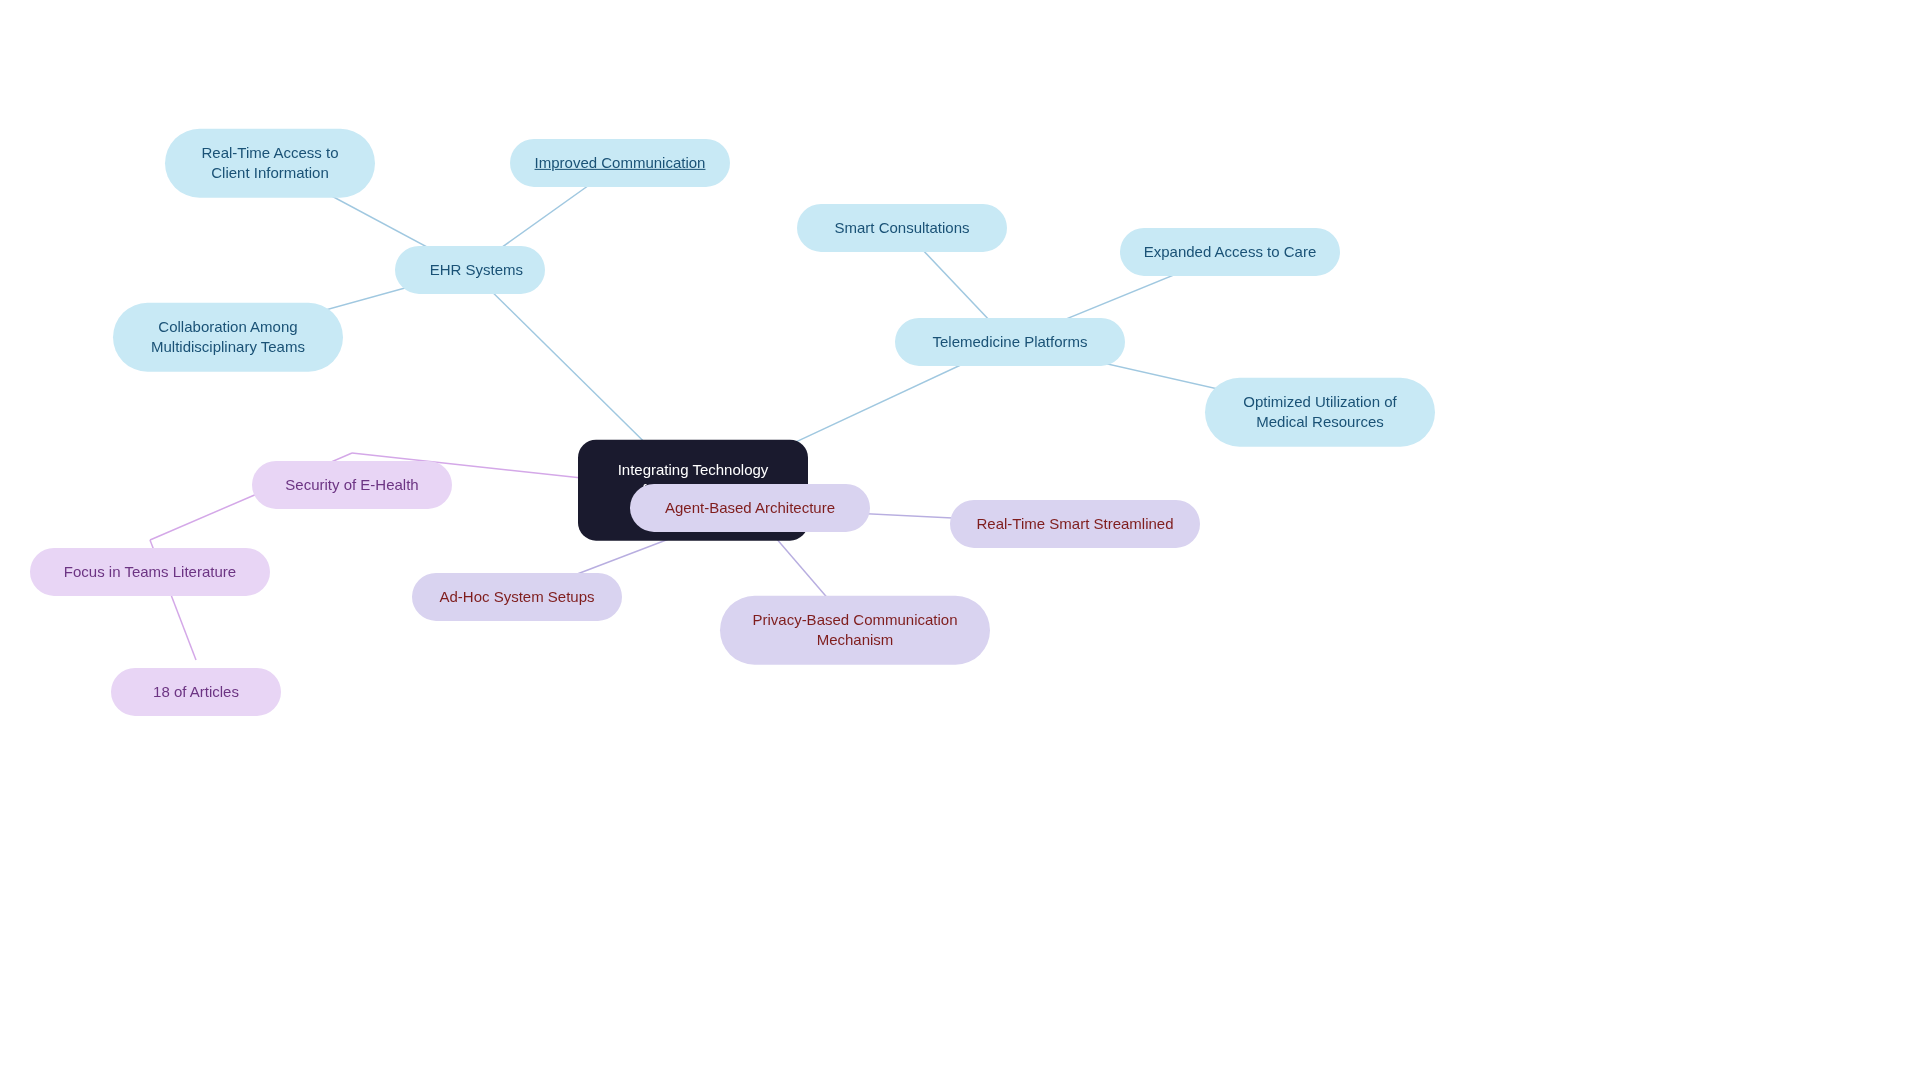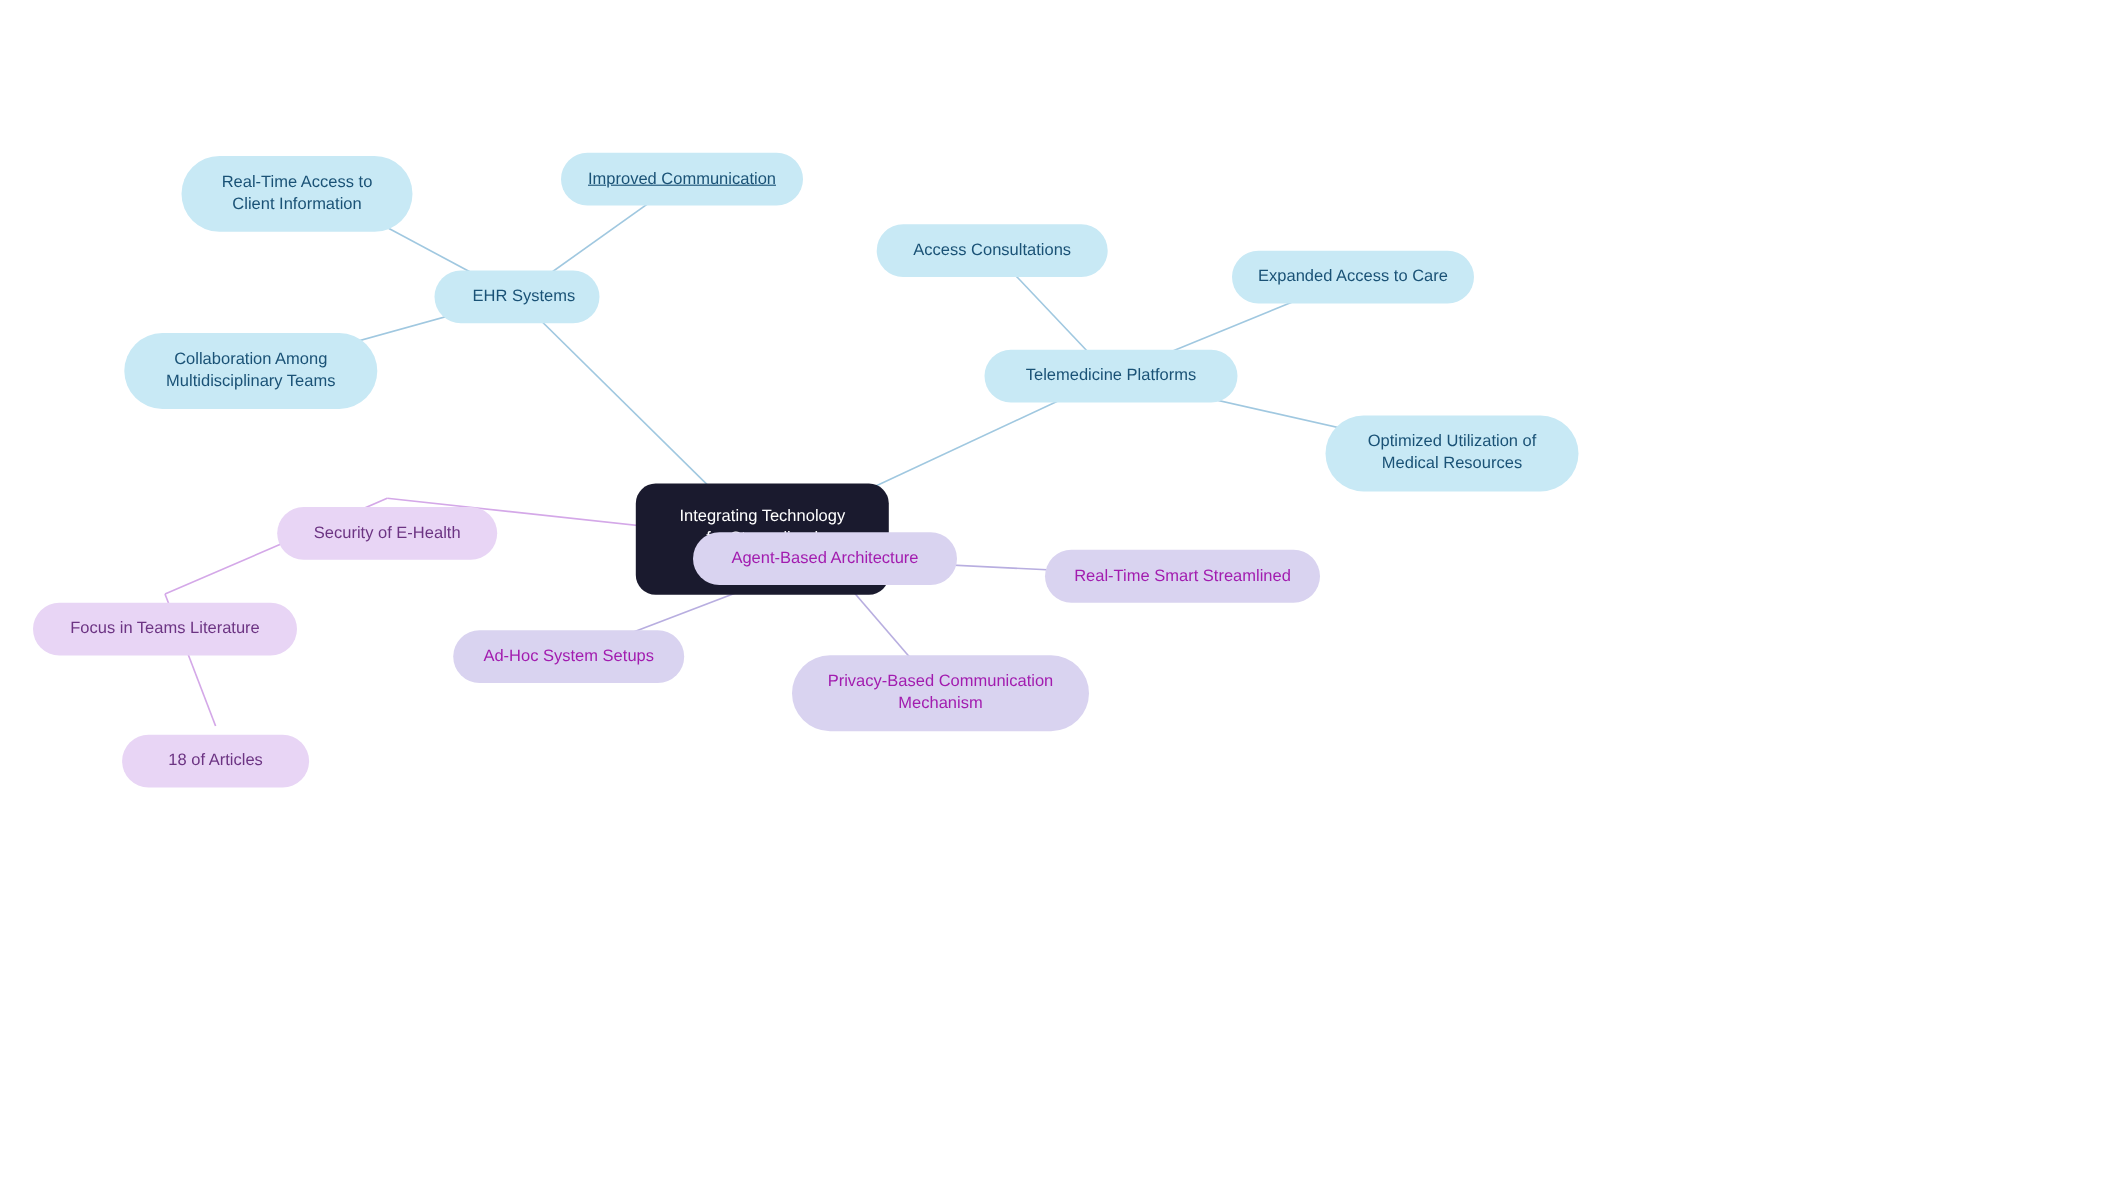--- a/index.html
+++ b/index.html
@@ -49,21 +49,21 @@
       border: none;
     }
     .node-purple {
       background: #e8d5f5;
       color: #6c3483;
       border: none;
       margin-top: 32px;
     }
     .node-indigo {
       background: #d9d3f0;
-      color: #a21caf;
+      color: #7f1d1d;
       border: none;
     }
   </style>
 </head>
 <body>
 
 <svg id="connections">
     <line x1="693" y1="490" x2="470" y2="270" stroke="#a0c8e0" stroke-width="1.5"></line>
     <line x1="470" y1="270" x2="270" y2="163" stroke="#a0c8e0" stroke-width="1.5"></line>
     <line x1="470" y1="270" x2="620" y2="163" stroke="#a0c8e0" stroke-width="1.5"></line>
@@ -83,36 +83,36 @@
 
 <div id="center-node" class="node node-center" style="left: 693px; top: 490px;">
   <span class="node-label">Integrating Technology for
 Streamlined Operations</span>
 </div>
 
 <div id="nodes-container">
     <div id="node-ehr" class="node node-blue" style="left: 470px; top: 270px; width: 150px; justify-content: flex-end;">
       <span class="node-label">EHR Systems</span>
     </div>
-    <div id="node-real-time-access" class="node node-blue" style="left: 270px; top: 176px; width: 210px;">
+    <div id="node-real-time-access" class="node node-blue" style="left: 270px; top: 163px; width: 210px;">
       <span class="node-label">Real-Time Access to Client
 Information</span>
     </div>
     <div id="node-improved-comm" class="node node-blue" style="left: 620px; top: 163px; width: 220px; text-decoration: underline;">
       <span class="node-label">Improved Communication</span>
     </div>
     <div id="node-collab" class="node node-blue" style="left: 228px; top: 337px; width: 230px;">
       <span class="node-label">Collaboration Among
 Multidisciplinary Teams</span>
     </div>
     <div id="node-telemedicine" class="node node-blue" style="left: 1010px; top: 342px; width: 230px;">
       <span class="node-label">Telemedicine Platforms</span>
     </div>
     <div id="node-remote-consult" class="node node-blue" style="left: 902px; top: 228px; width: 210px;">
-      <span class="node-label">Access Consultations</span>
+      <span class="node-label">Smart Consultations</span>
     </div>
     <div id="node-expanded-access" class="node node-blue" style="left: 1230px; top: 252px; width: 220px;">
       <span class="node-label">Expanded Access to Care</span>
     </div>
     <div id="node-optimized" class="node node-blue" style="left: 1320px; top: 412px; width: 230px;">
       <span class="node-label">Optimized Utilization of
 Medical Resources</span>
     </div>
     <div id="node-security" class="node node-purple" style="left: 352px; top: 453px; width: 200px;">
       <span class="node-label">Security of E-Health</span>

